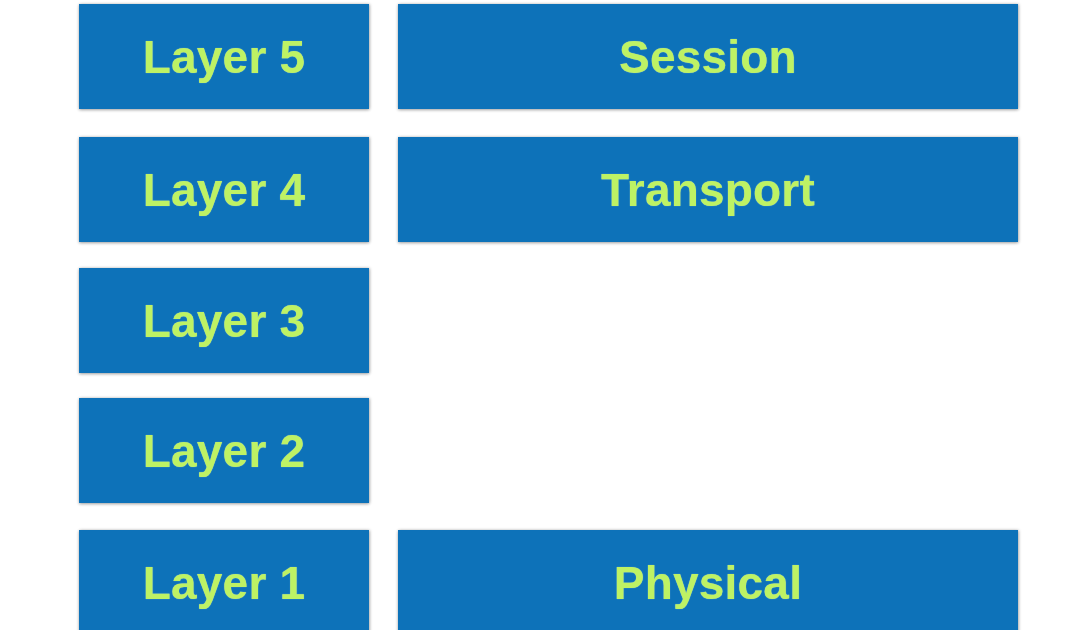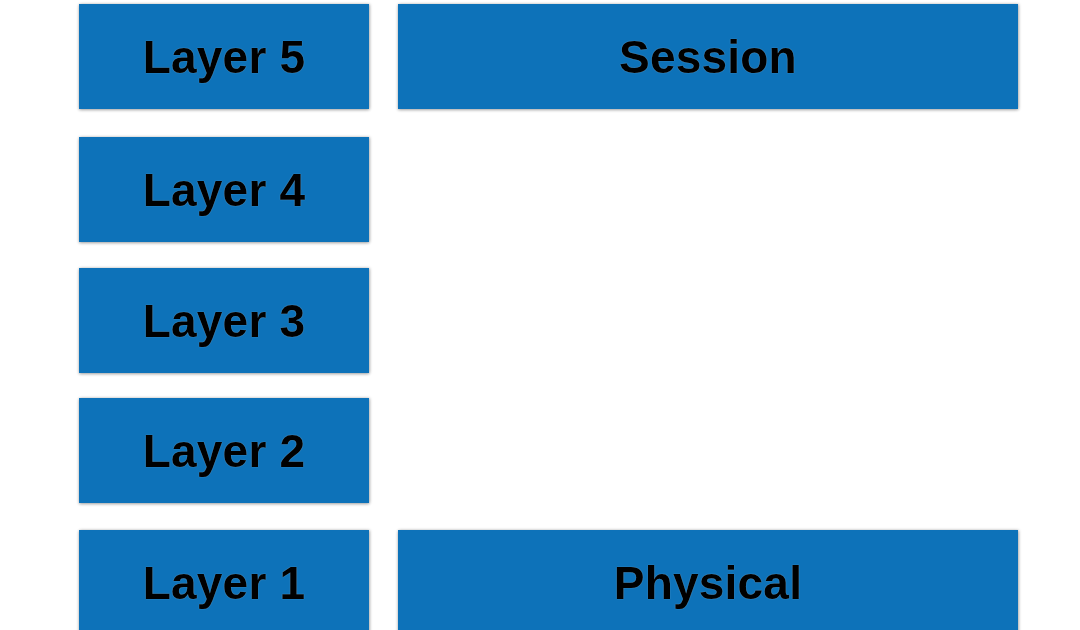--- a/index.html
+++ b/index.html
@@ -46,21 +46,21 @@
     left: 79px;
     width: 290px;
   }
 
   .layer-box.col-right {
     left: 398px;
     width: 620px;
   }
 
   .box-label {
-    color: #000000;
+    color: #bef264;
     font-family: "Liberation Sans", sans-serif;
     font-weight: bold;
     font-size: 46px;
     line-height: 1;
     letter-spacing: 0.2px;
     white-space: nowrap;
     text-shadow: 0 0 1px rgba(255, 255, 255, 0.55);
   }
 </style>
 </head>
@@ -74,20 +74,23 @@
     </div>
     <div class="layer-box col-right">
       <span class="box-label">Session</span>
     </div>
   </div>
 
   <div class="layer-row" style="top:137px;">
     <div class="layer-box col-left">
       <span class="box-label">Layer 4</span>
     </div>
+    <div class="layer-box col-right">
+      <span class="box-label">Transport</span>
+    </div>
   </div>
 
   <div class="layer-row" style="top:268px;border-radius:16px;">
     <div class="layer-box col-left">
       <span class="box-label">Layer 3</span>
     </div>
   </div>
 
   <div class="layer-row" style="top:398px;">
     <div class="layer-box col-left">

